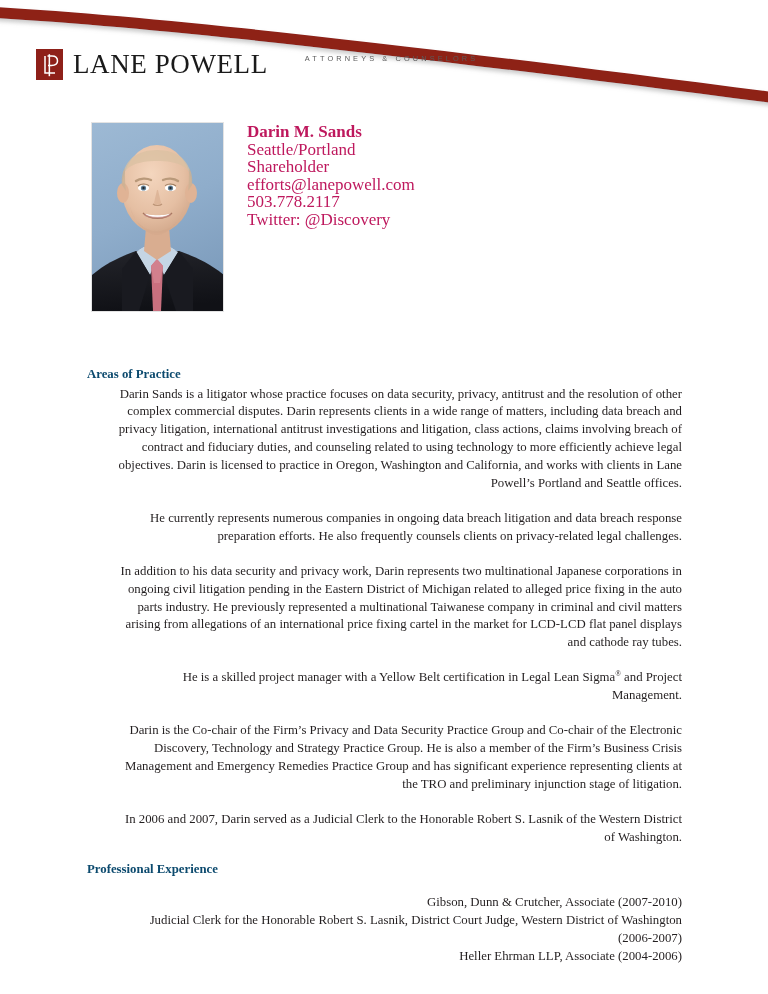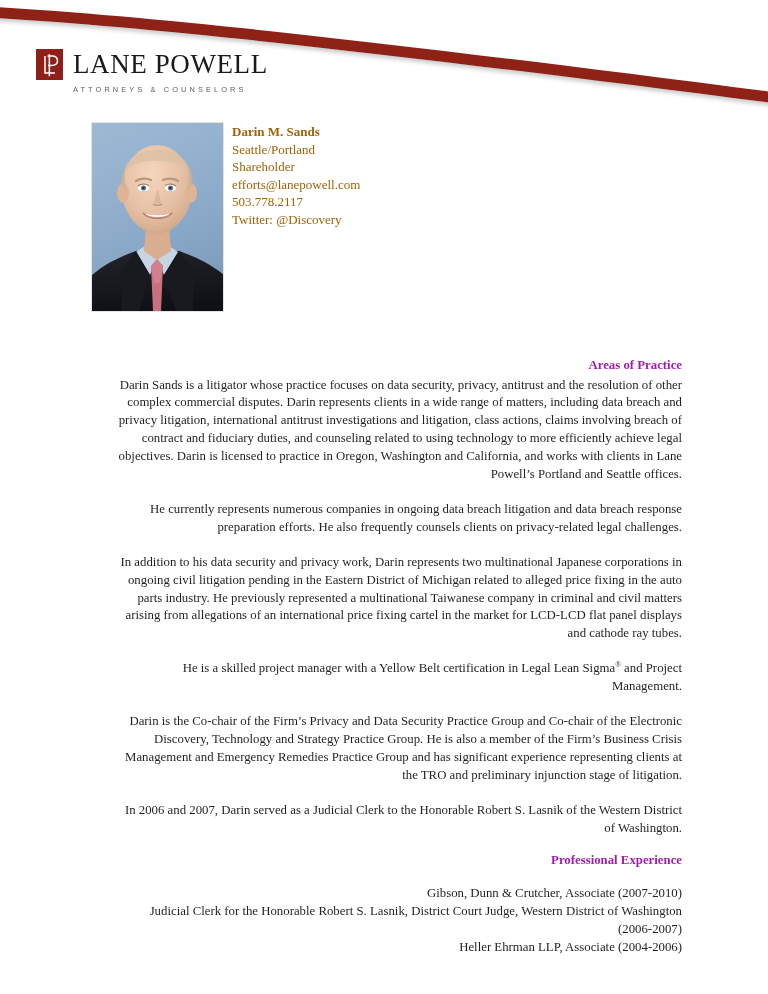--- a/index.html
+++ b/index.html
@@ -28,21 +28,21 @@
     pointer-events: none;
   }
   .swoosh-wrap svg { display: block; }
 
   
   .logo-block {
     position: absolute;
     left: 36px;
     top: 49px;
     display: flex;
-    flex-direction: column;
+    flex-direction: row;
   }
   .logo-row {
     display: flex;
     align-items: center;
   }
   .logo-mark {
     width: 27px;
     height: 31px;
     background: #8e2019;
     display: flex;
@@ -84,45 +84,44 @@
     flex: 0 0 auto;
     position: relative;
     overflow: hidden;
     background: #8aa9c8;
     border: 1px solid #e3e3e3;
     box-sizing: border-box;
   }
   .photo svg { display: block; }
 
   .contact {
-    margin-left: 8px;
+    margin-left: 23px;
     padding-top: 1px;
-    font-size: 13px;
+    font-size: 17px;
     line-height: 17.6px;
-    color: #a16207;
+    color: #be185d;
     white-space: nowrap;
   }
   .contact .name {
     font-weight: bold;
   }
 
   
   .content {
     position: absolute;
     left: 87px;
     top: 350px;
     width: 595px;
   }
   h2.section-heading {
     font-size: 12.8px;
     font-weight: bold;
-    margin: 7px 0 2px 0;
+    margin: 16px 0 2px 0;
     line-height: 17.5px;
-    color: #a21caf;
-    text-align: right;
+    color: #0c4a6e;
   }
   .section-body {
     margin-left: 30px;
   }
   .section-body p {
     margin: 0 0 17px 0;
     font-size: 12.8px;
     line-height: 17.9px;
     color: #231f20;
     text-align: right;

